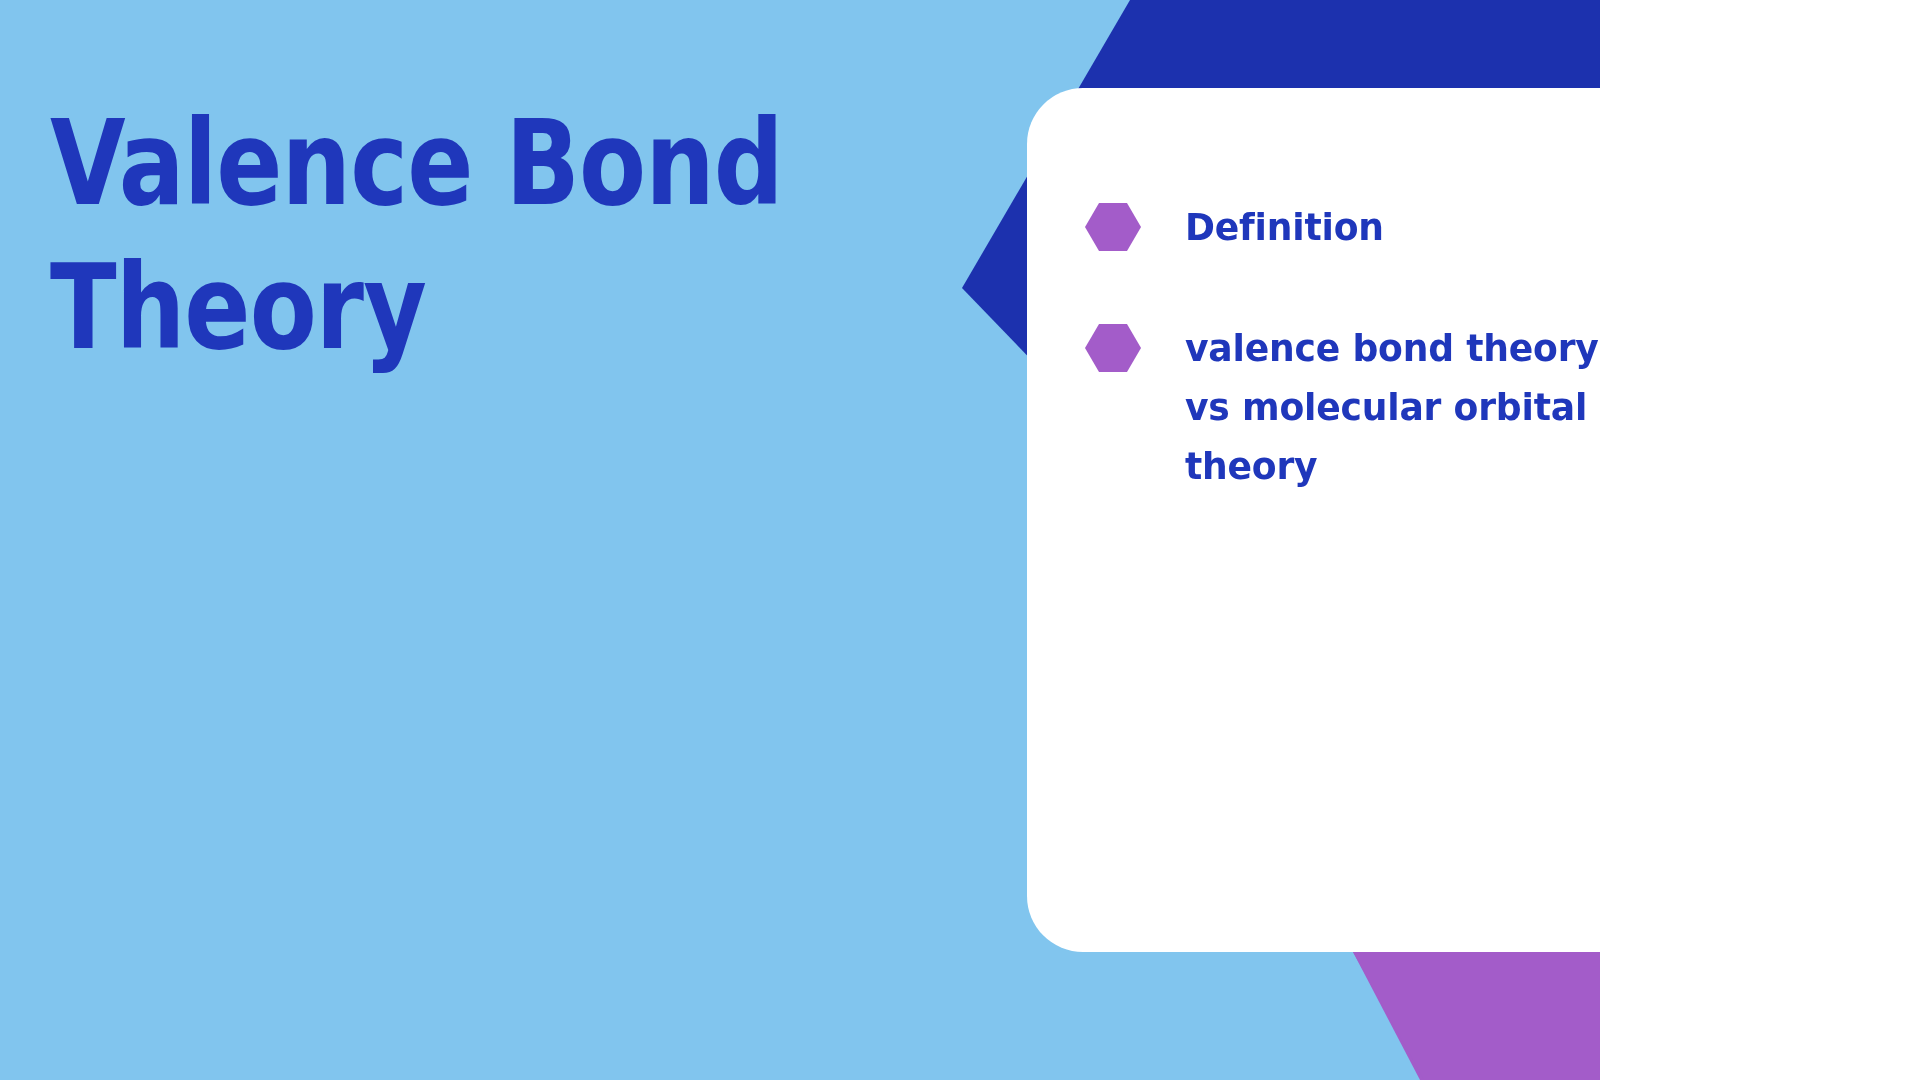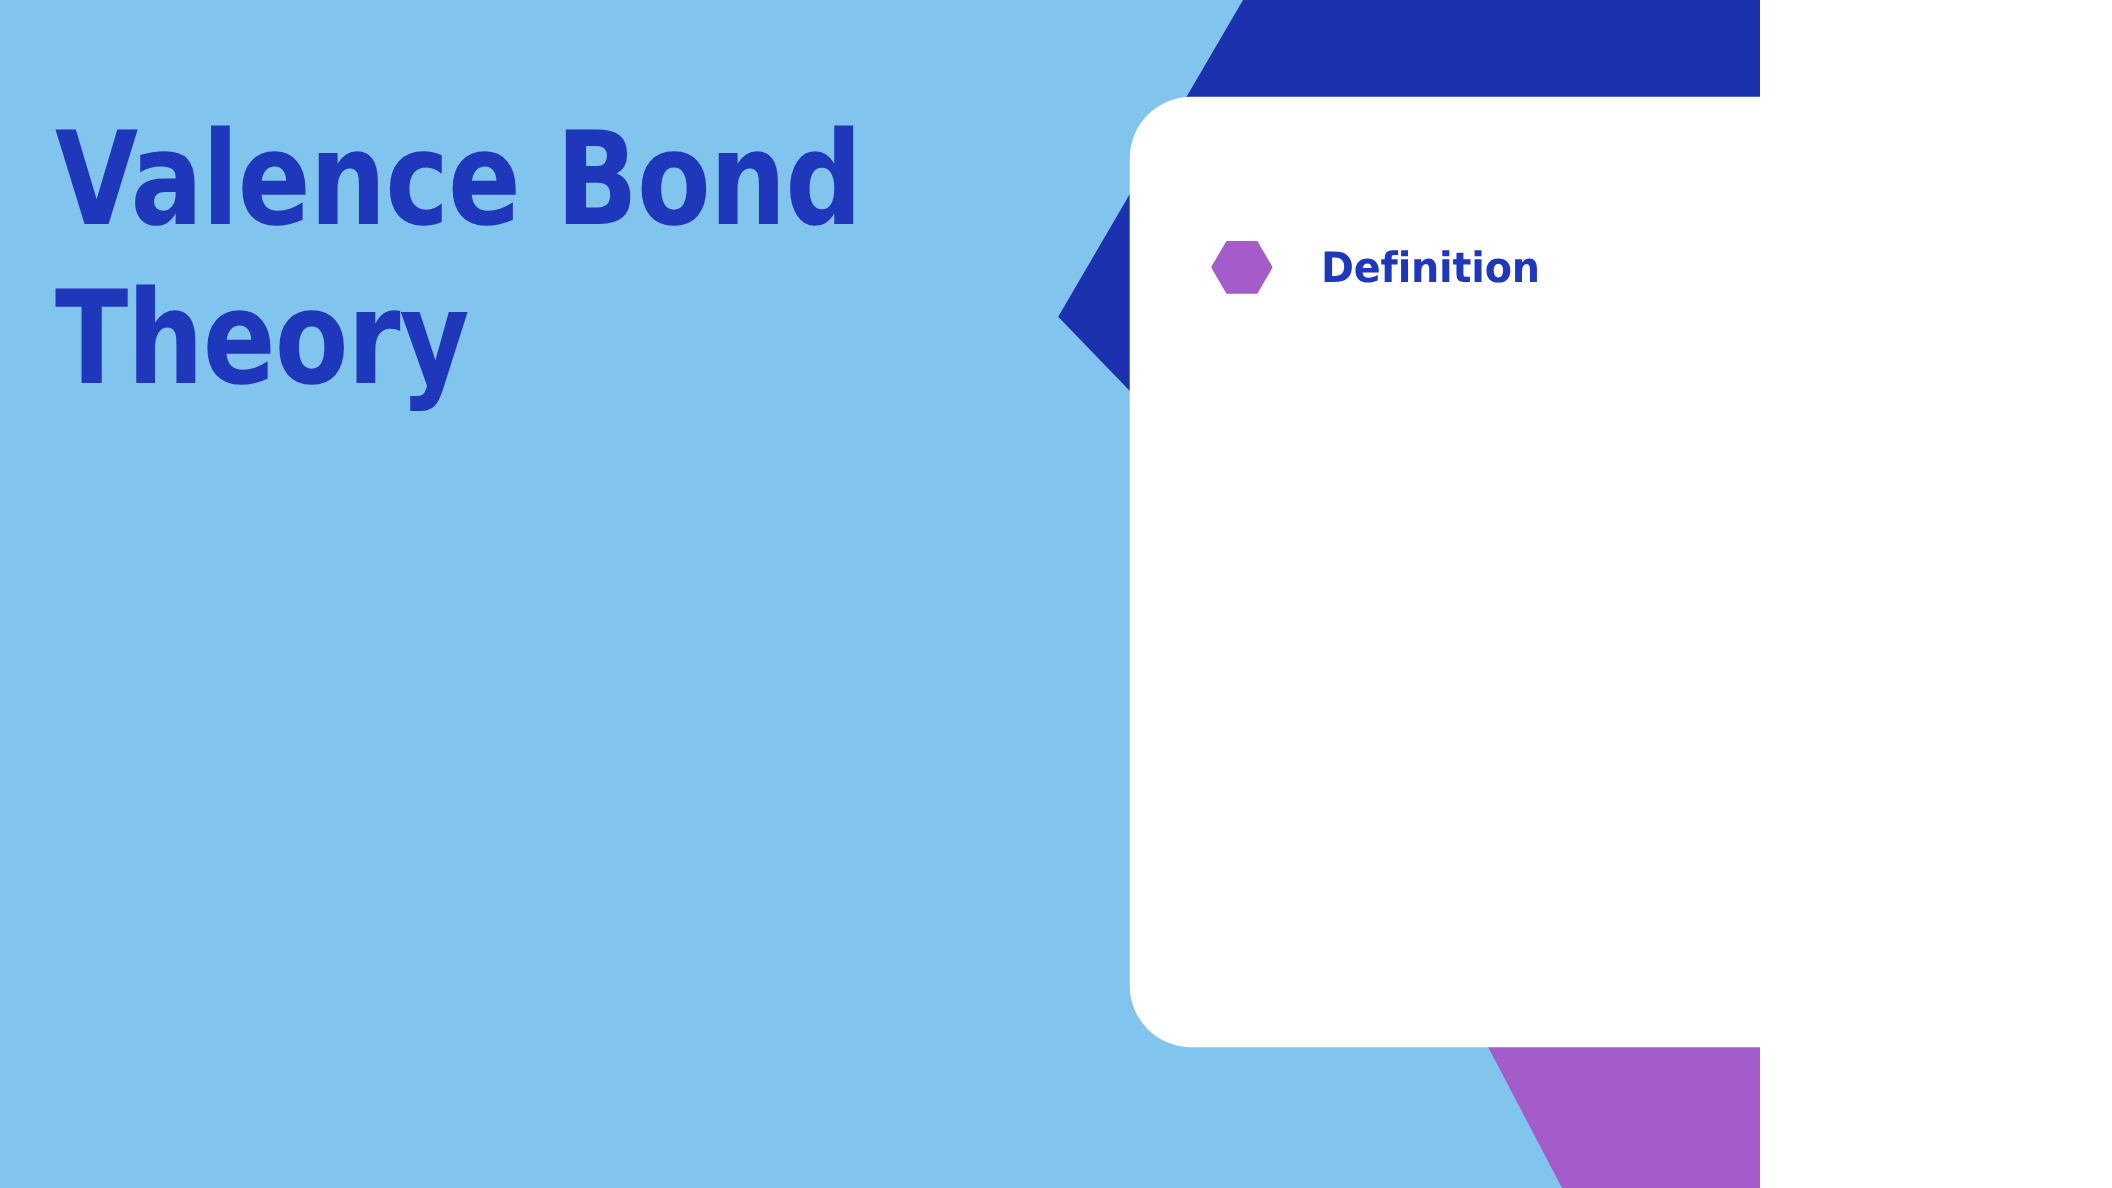--- a/index.html
+++ b/index.html
@@ -55,21 +55,21 @@
     width: 851px;
     height: 864px;
     background: #ffffff;
     border-radius: 56px;
     box-sizing: border-box;
     padding: 110px 40px 40px 58px;
   }
 
   .bullet-list {
     list-style: none;
-    margin: 16px;
+    margin: 0;
     padding: 0;
   }
 
   .bullet-item {
     display: flex;
     align-items: flex-start;
     margin-bottom: 62px;
   }
   .bullet-item:last-child {
     margin-bottom: 0;
@@ -124,17 +124,25 @@
         <span class="hex-icon">
           <svg viewBox="0 0 56 50" xmlns="http://www.w3.org/2000/svg">
             <polygon points="14,1 42,1 56,25 42,49 14,49 0,25" fill="#a35cc9"></polygon>
           </svg>
         </span>
         <span class="bullet-label">Definition</span>
       </li>
 
 
 
+      <li class="bullet-item wrap">
+        <span class="hex-icon">
+          <svg viewBox="0 0 56 50" xmlns="http://www.w3.org/2000/svg">
+            <polygon points="14,1 42,1 56,25 42,49 14,49 0,25" fill="#a35cc9"></polygon>
+          </svg>
+        </span>
+        <span class="bullet-label">valence bond theory vs molecular orbital theory</span>
+      </li>
 
     </ul>
   </div>
 
 </div>
 
 </body></html>

